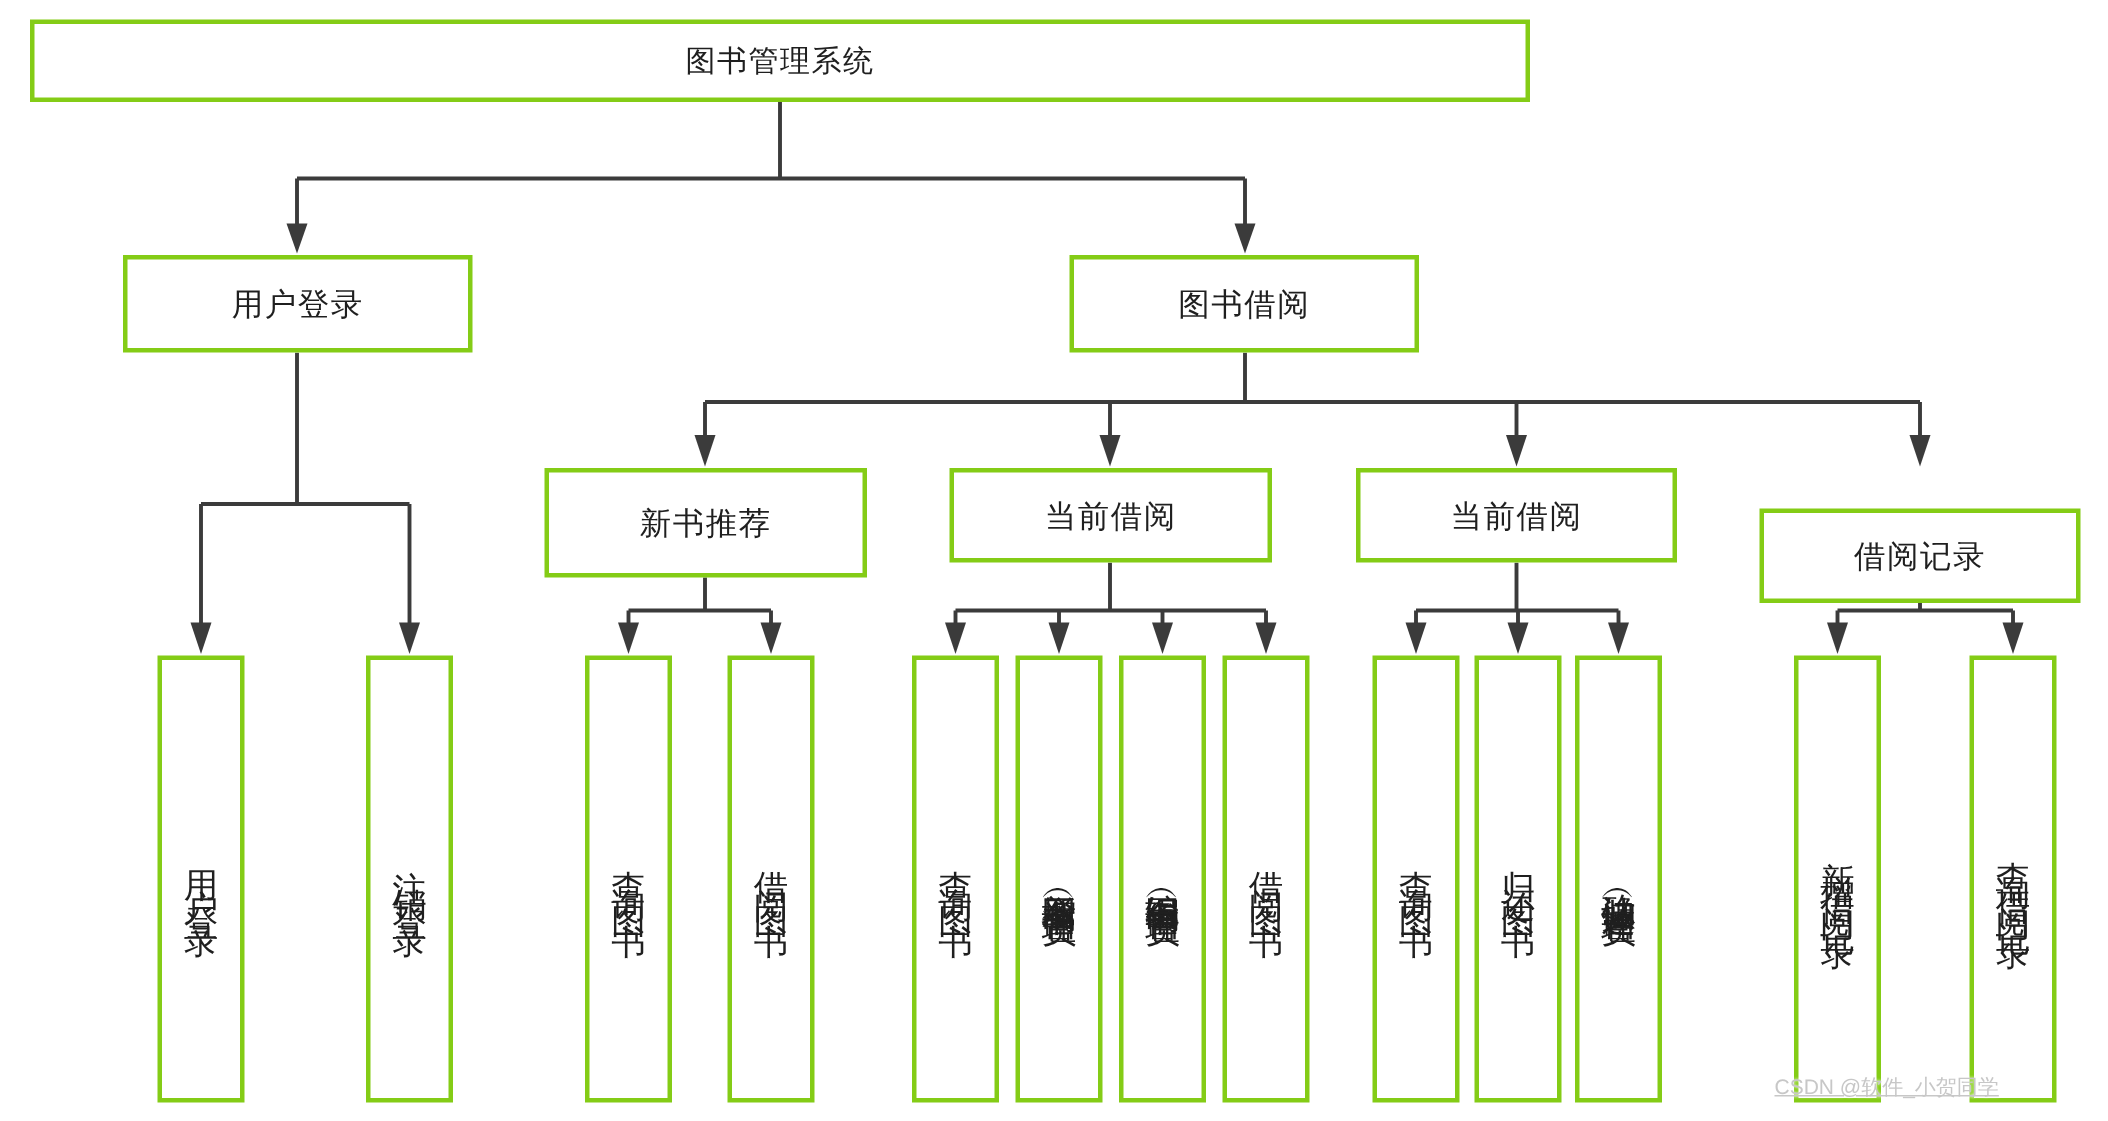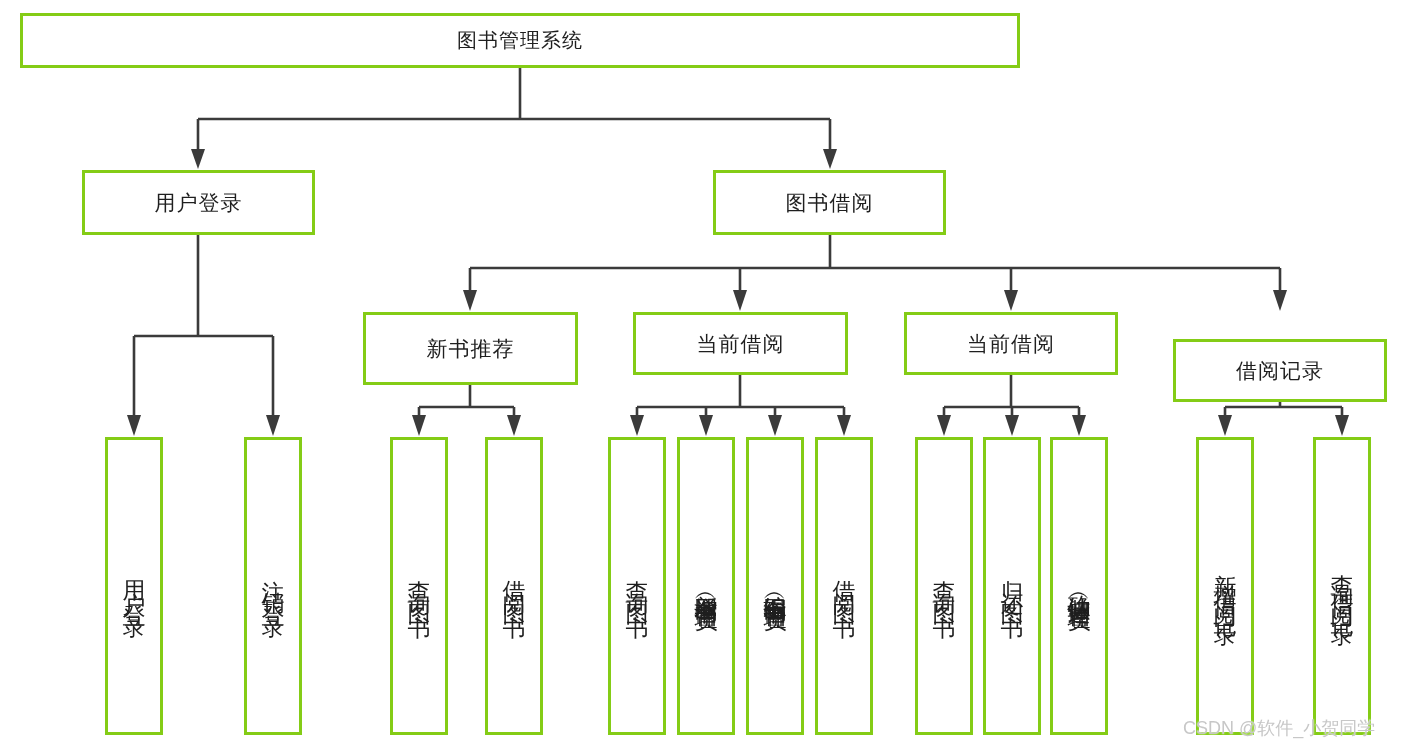--- a/index.html
+++ b/index.html
@@ -31,24 +31,25 @@
     font-size:23px;
     line-height:1;
   }
   .sp-short{letter-spacing:12px;}
   .sp-mid{letter-spacing:10px;}
   .sp-long{letter-spacing:2px;}
   .watermark{
     position:absolute;
     left:1183px;top:716px;
     z-index:5;
-    font-size:18px;
+    font-size:14px;
     color:#c7c7c7;
     text-shadow:0 0 2px #ffffff;
     white-space:nowrap;
+    text-decoration:underline;
   }
 </style>
 </head>
 <body>
 
 <div id="stage">
 
   <svg id="wires" width="1405" height="747" viewBox="0 0 1405 747">
     <g stroke="#3b3b3b" stroke-width="2.6" fill="none">
 

